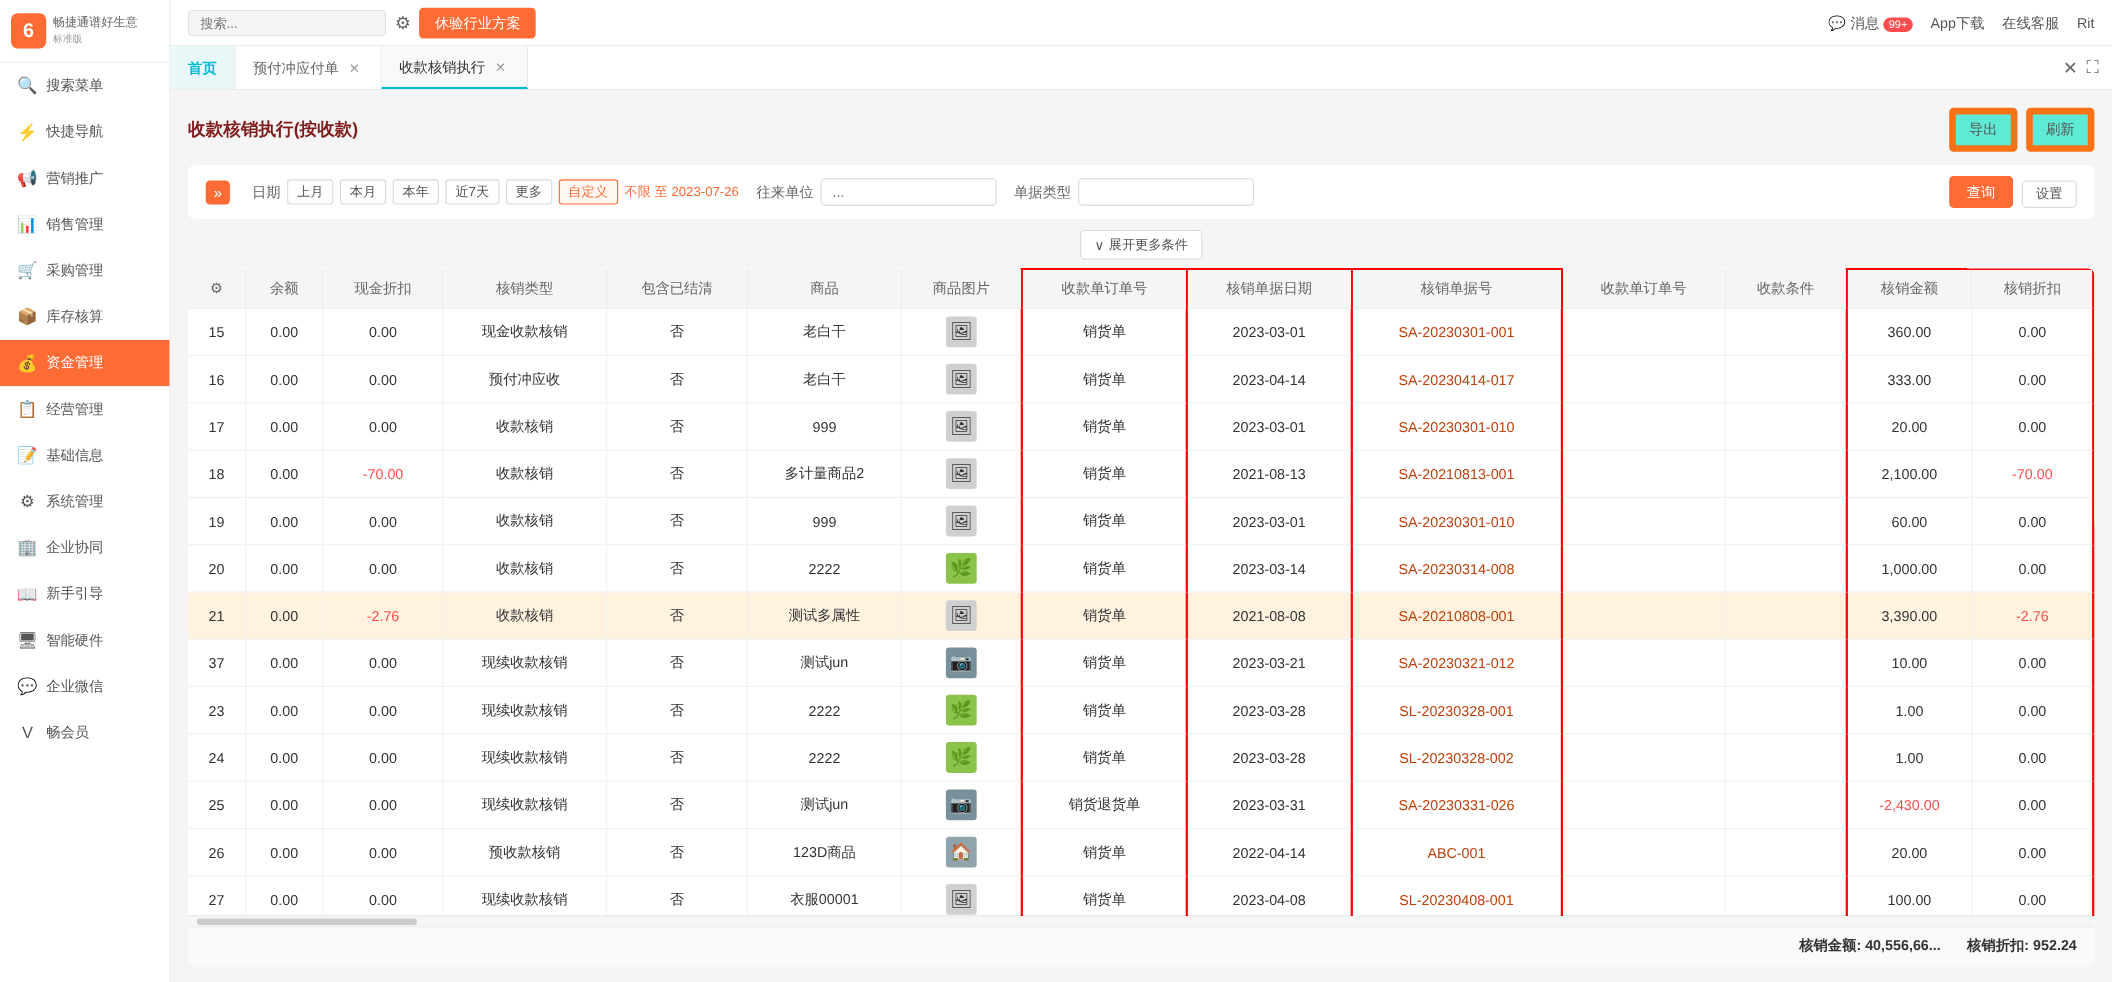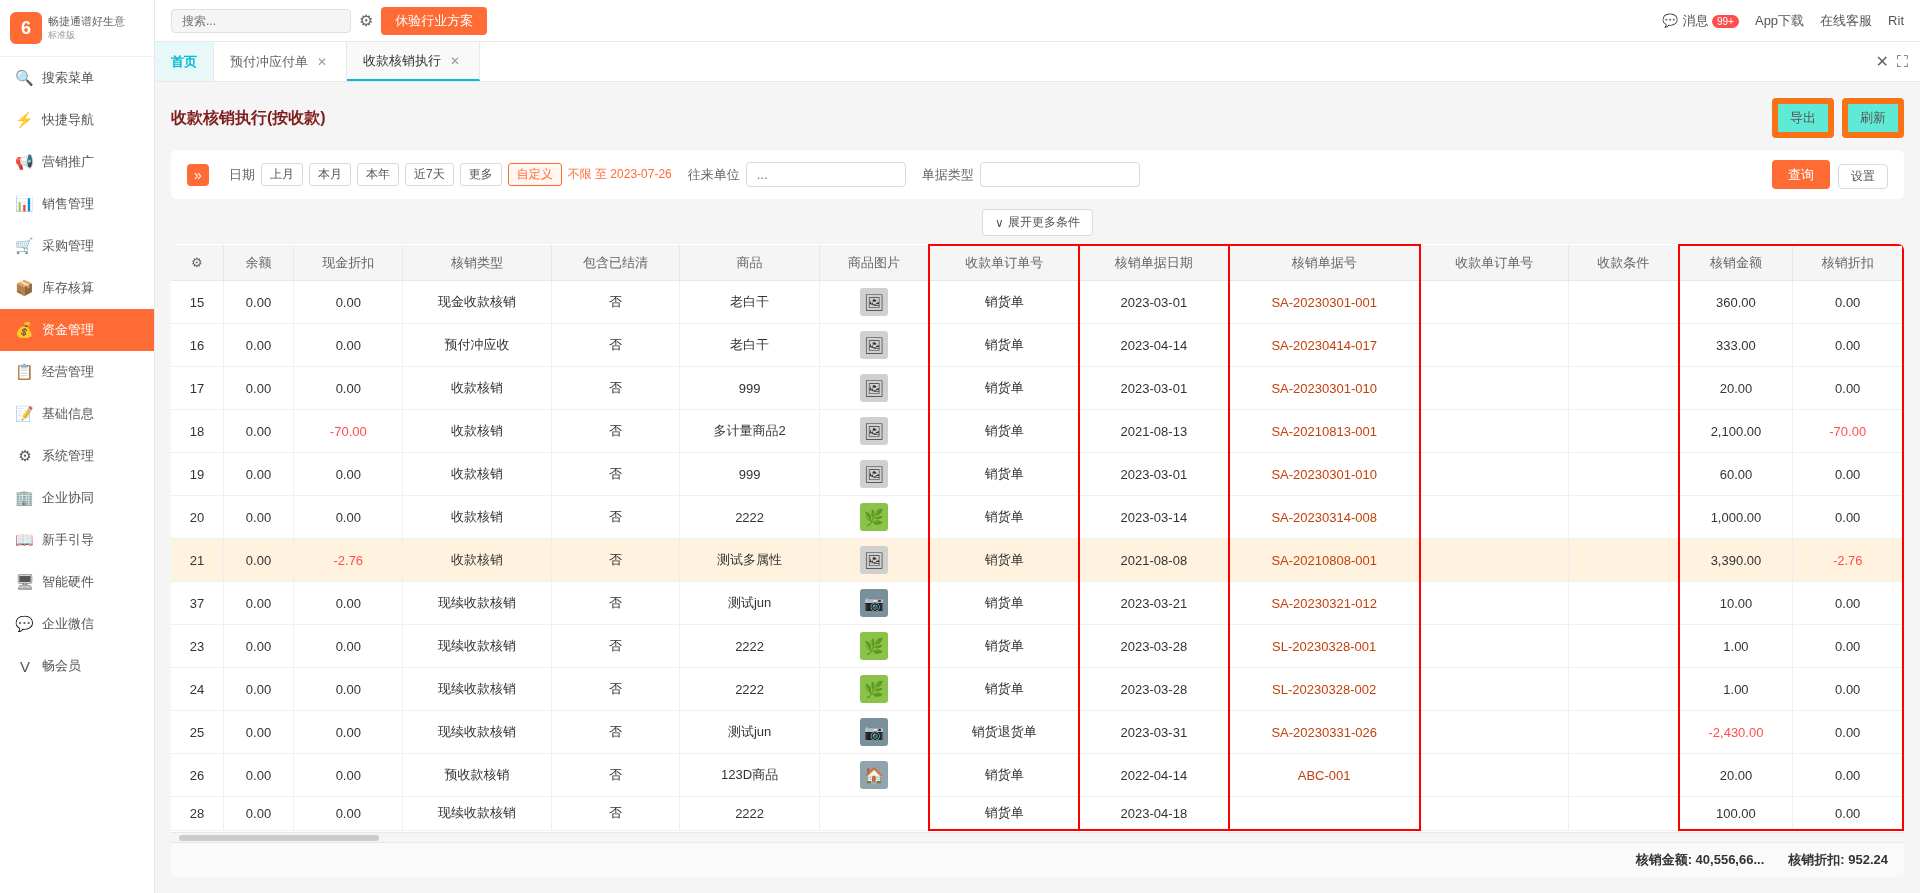--- a/index.html
+++ b/index.html
@@ -453,20 +453,36 @@
       <td><div class="img-thumb" style="background:#90a4ae;color:white;">🏠</div></td>
       <td style="border-left:2.5px solid red;border-right:2.5px solid red;">销货单</td>
       <td style="border-right:2.5px solid red;">2022-04-14</td>
       <td style="border-left:2.5px solid red;border-right:2.5px solid red;"><a class="link-text" href="#">ABC-001</a></td>
       <td></td>
       <td></td>
       <td style="border-left:2.5px solid red;" class="">20.00</td>
       <td style="border-right:2.5px solid red;" class="">0.00</td>
     </tr>
                 <tr>
+      <td>27</td>
+      <td>0.00</td>
+      <td class="">0.00</td>
+      <td>现续收款核销</td>
+      <td>否</td>
+      <td>衣服00001</td>
+      <td><div class="img-thumb" style="background:#d0d0d0;">🖼</div></td>
+      <td style="border-left:2.5px solid red;border-right:2.5px solid red;">销货单</td>
+      <td style="border-right:2.5px solid red;">2023-04-08</td>
+      <td style="border-left:2.5px solid red;border-right:2.5px solid red;"><a class="link-text" href="#">SL-20230408-001</a></td>
+      <td></td>
+      <td></td>
+      <td style="border-left:2.5px solid red;" class="">100.00</td>
+      <td style="border-right:2.5px solid red;" class="">0.00</td>
+    </tr>
+                <tr>
       <td>28</td>
       <td>0.00</td>
       <td class="">0.00</td>
       <td>现续收款核销</td>
       <td>否</td>
       <td>2222</td>
       <td></td>
       <td style="border-left: 2.5px solid red; border-right: 2.5px solid red; border-bottom: 2.5px solid red;">销货单</td>
       <td style="border-right: 2.5px solid red; border-bottom: 2.5px solid red;">2023-04-18</td>
       <td style="border-left: 2.5px solid red; border-right: 2.5px solid red; border-bottom: 2.5px solid red;"></td>

